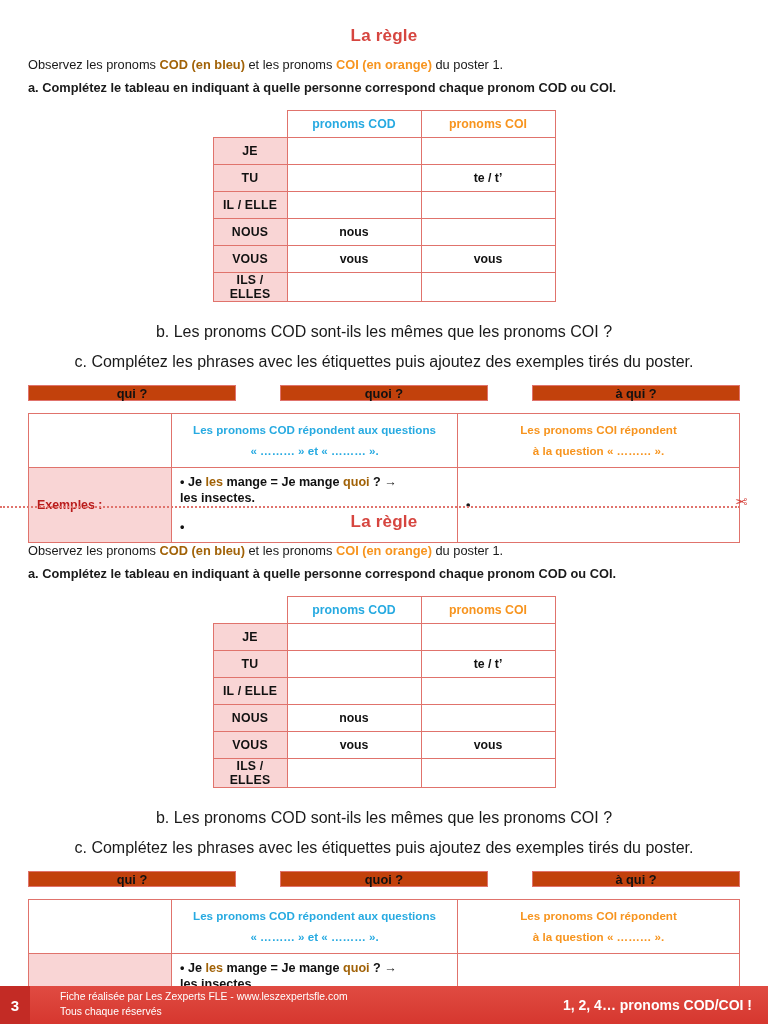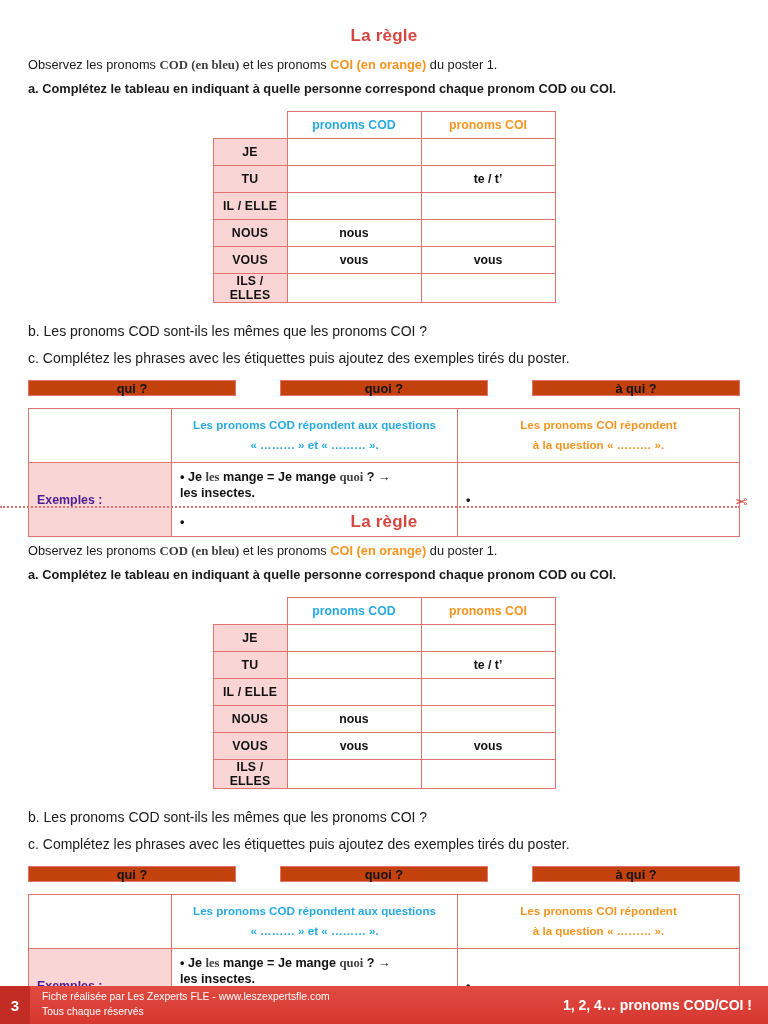--- a/index.html
+++ b/index.html
@@ -39,21 +39,21 @@
     margin-bottom: 9px;
   }
 
   .intro-line {
     font-size: 12.8px;
     line-height: 1.55;
     color: #1a1a1a;
   }
   .intro-line + .intro-line { margin-top: 3px; font-weight: bold; }
 
-  .cod { color: #404040; font-weight: bold; font-family: Liberation Serif, serif; }
+  .cod { color: #a16207; font-weight: bold; }
   .coi { color: #f7941e; font-weight: bold; }
 
   
   .pronoun-table-wrap {
     margin-top: 12px;
     display: flex;
     justify-content: center;
   }
   table.pronoun-table {
     border-collapse: collapse;
@@ -75,23 +75,24 @@
   table.pronoun-table col.c-coi   { width: 134px; }
 
   .th-blank  { background: #fff; border-color: #fff #e0736c #e0736c #fff !important; }
   .th-cod    { color: #27aae1; font-size: 12.2px; }
   .th-coi    { color: #f7941e; font-size: 12.2px; }
   .row-label { background: #f9d5d5; color: #111; letter-spacing: .2px; }
   .cell-val  { background: #fff; color: #111; font-weight: bold; font-size: 13px; }
 
   
   .q-line {
-    font-size: 14px;
+    font-size: 16px;
     line-height: 1.55;
     margin-top: 0;
+    text-align: center;
   }
   .q-b { margin-top: 18px; }
   .q-c { margin-top: 6px; }
 
   
   .tag-row {
     margin-top: 10px;
     display: flex;
     gap: 44px;
   }
@@ -132,21 +133,21 @@
     line-height: 1.75;
     height: 47px;
   }
   .ah-cod { color: #27aae1; }
   .ah-coi { color: #f7941e; }
 
   .ex-label {
     background: #f9d5d5;
     font-size: 12.4px;
     font-weight: bold;
-    color: #4c1d95;
+    color: #b91c1c;
     text-align: left;
     padding-left: 10px;
   }
   .ex-body {
     height: 57px;
     font-size: 12.6px;
     line-height: 1.32;
     color: #111;
     font-weight: bold;
     vertical-align: top;
@@ -199,21 +200,21 @@
     align-items: center;
     justify-content: center;
     font-size: 15px;
     font-weight: bold;
   }
   .footer-credit {
     flex: 1;
     display: flex;
     flex-direction: column;
     justify-content: center;
-    padding-left: 12px;
+    padding-left: 30px;
     font-size: 10.4px;
     line-height: 1.4;
   }
   .footer-title {
     display: flex;
     align-items: center;
     padding-right: 16px;
     font-size: 14px;
     font-weight: bold;
     white-space: nowrap;

